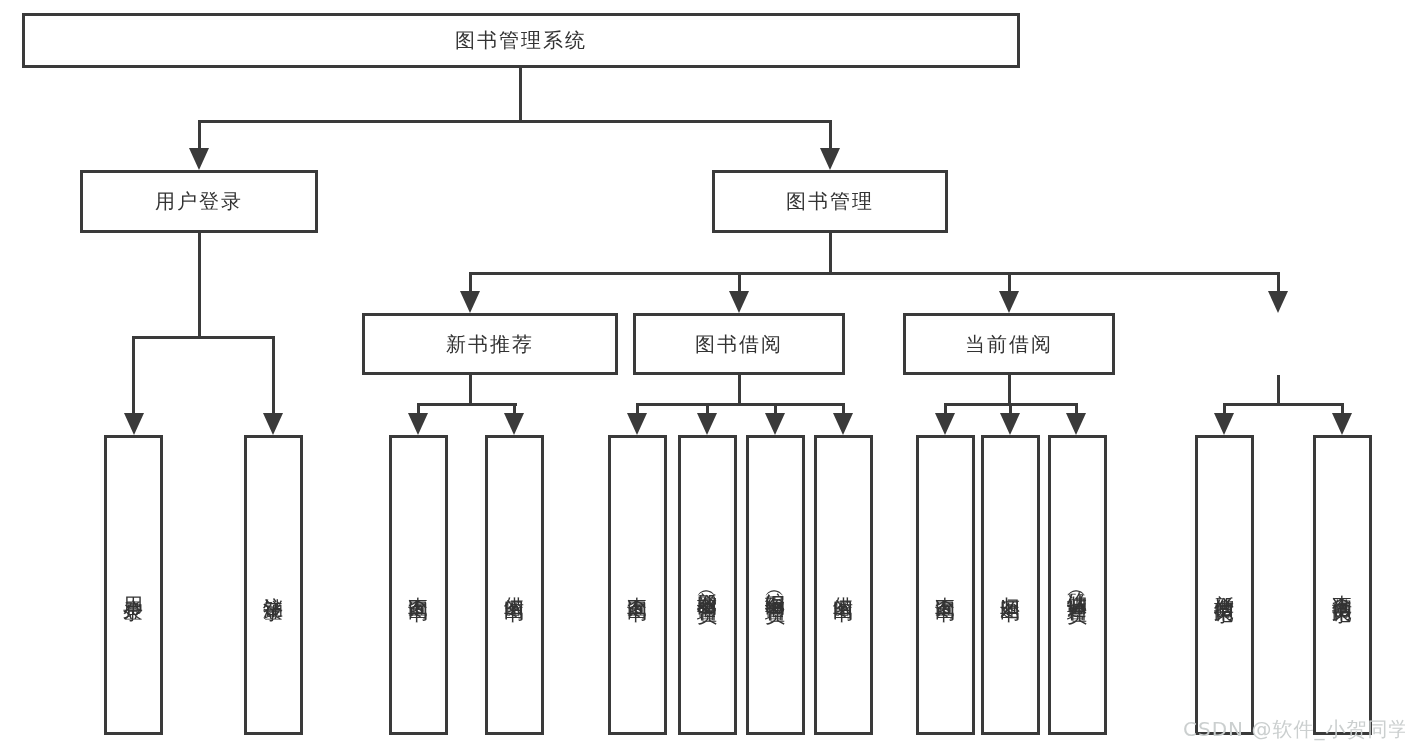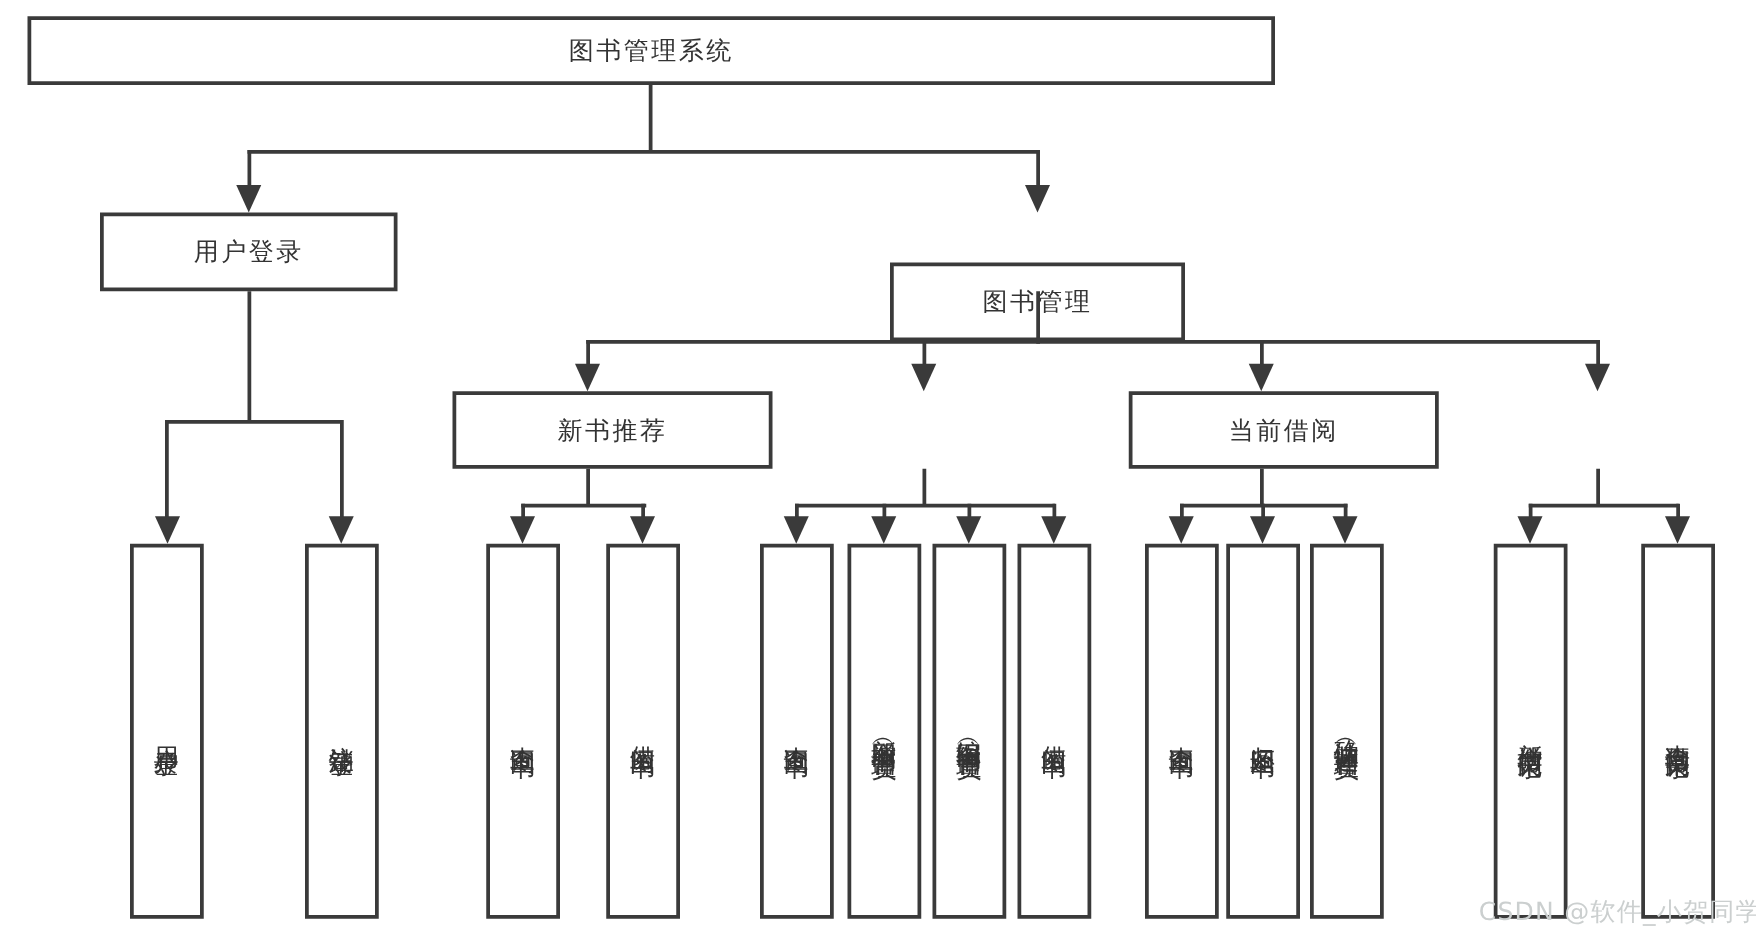--- a/index.html
+++ b/index.html
@@ -15,25 +15,25 @@
   }
   .box{
     position:absolute;box-sizing:border-box;background:#fff;
     border:3px solid var(--line);
     display:flex;align-items:center;justify-content:center;
   }
   .box span{font-size:20px;letter-spacing:2px;color:var(--text);}
   
   .root-box{left:22px;top:13px;width:998px;height:55px;}
   .l1-a{left:80px;top:170px;width:238px;height:63px;}
-  .l1-b{left:712px;top:170px;width:236px;height:63px;margin-top:40px;}
+  .l1-b{left:712px;top:170px;width:236px;height:63px;}
   .l2{top:313px;height:62px;}
   .l2-a{left:362px;width:256px;}
   .l2-b{left:633px;width:212px;}
-  .l2-c{left:903px;width:248px;}
+  .l2-c{left:903px;width:212px;}
   .l2-d{left:1172px;width:212px;}
   .leaf{top:435px;width:59px;height:300px;}
   .vtext{
     writing-mode:vertical-lr;text-orientation:mixed;
     font-size:21px;letter-spacing:8px;line-height:1;color:var(--text);
   }
   
   .vline{position:absolute;width:3px;background:var(--line);}
   .hline{position:absolute;height:3px;background:var(--line);}
   .arrow{
@@ -57,20 +57,23 @@
 
   <div class="box l1-a">
     <span>用户登录</span>
   </div>
   <div class="box l1-b">
     <span>图书管理</span>
   </div>
 
   <div class="box l2 l2-a">
     <span>新书推荐</span>
+  </div>
+  <div class="box l2 l2-b">
+    <span>图书借阅</span>
   </div>
   <div class="box l2 l2-c">
     <span>当前借阅</span>
   </div>
 
   <div class="box leaf" style="left:104px">
     <span class="vtext">用户登录</span>
   </div>
   <div class="box leaf" style="left:244px">
     <span class="vtext">注销登录</span>

